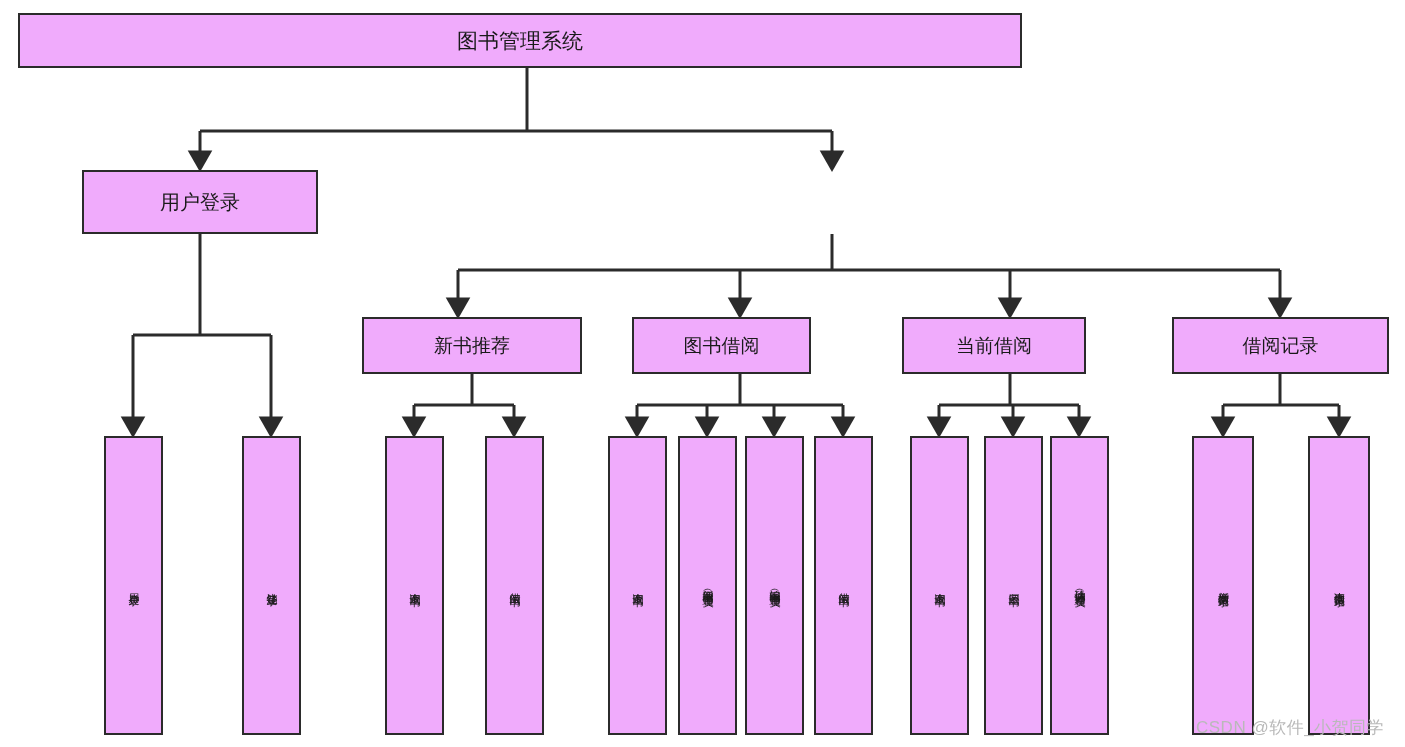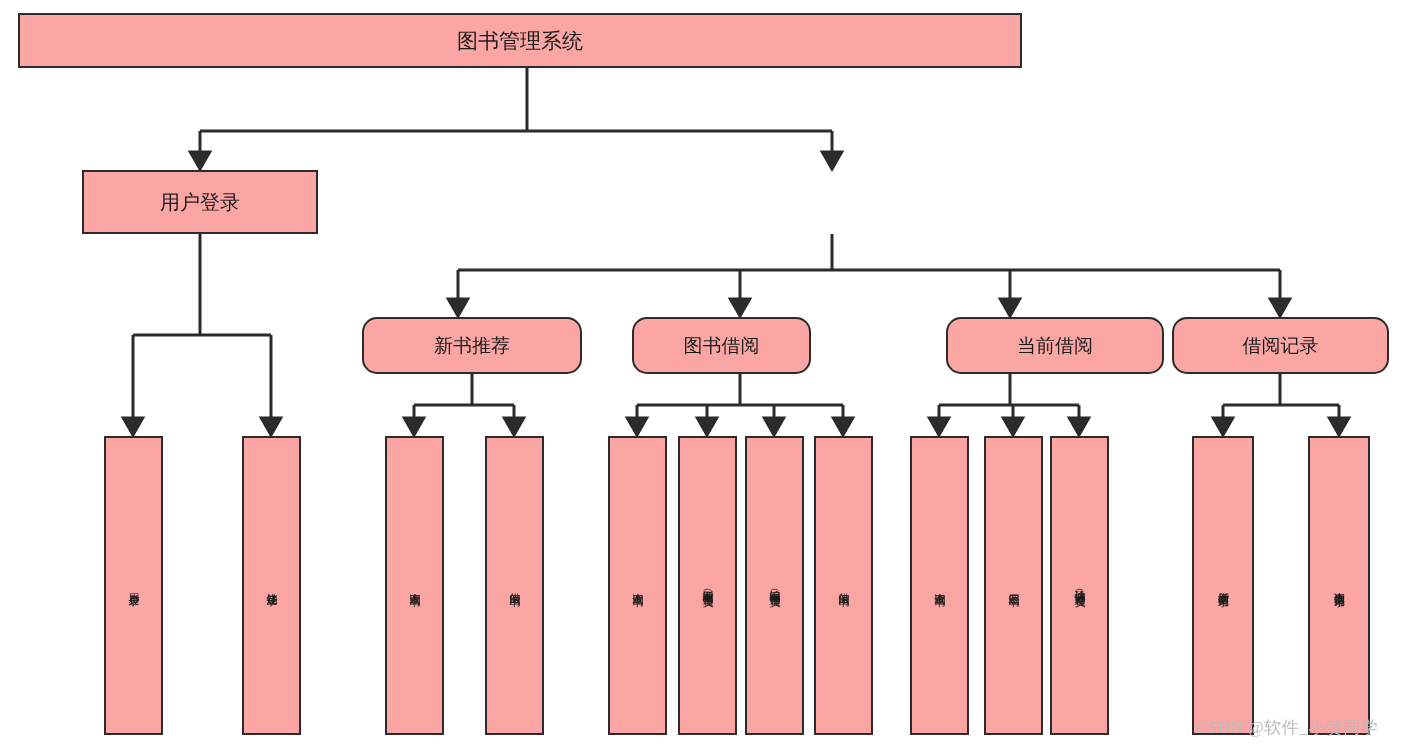--- a/index.html
+++ b/index.html
@@ -22,55 +22,53 @@
     position: absolute;
     left: 0;
     top: 0;
     width: 1405px;
     height: 747px;
     pointer-events: none;
   }
   .node {
     position: absolute;
     box-sizing: border-box;
-    background: #fca5a5;
+    background: #f0abfc;
     border: 2.5px solid #2b2b2b;
     display: flex;
     align-items: center;
     justify-content: center;
     color: #1a1a1a;
   }
   .node.root {
     font-size: 21px;
   }
   .node.level2 {
     font-size: 20px;
   }
   .node.level3 {
     font-size: 19px;
-    border-radius: 15px;
   }
   .node.leaf {
     writing-mode: vertical-rl;
     text-orientation: upright;
     font-size: 21px;
     line-height: 1.18;
     letter-spacing: 1px;
     padding: 6px 0;
     align-items: center;
     justify-content: center;
     text-align: center;
   }
   .watermark {
     position: absolute;
     font-size: 17px;
     color: #b9b9b9;
     white-space: nowrap;
     letter-spacing: 0.5px;
-    font-family: Liberation Serif, serif;
   }
 </style>
 </head>
 <body>
 
 <div id="canvas">
 
   <svg id="edges" viewBox="0 0 1405 747" xmlns="http://www.w3.org/2000/svg">
     <defs>
       <marker id="arrow" markerWidth="9" markerHeight="9" refX="3.2" refY="4.5" orient="auto" markerUnits="strokeWidth">
@@ -120,21 +118,21 @@
       <path d="M1339,405 L1339,426" marker-end="url(#arrow)"></path>
     </g>
   </svg>
 
   <div class="node root" style="left: 18px; top: 13px; width: 1004px; height: 55px;">图书管理系统</div>
 
   <div class="node level2" style="left: 82px; top: 170px; width: 236px; height: 64px;">用户登录</div>
 
   <div class="node level3" style="left: 362px; top: 317px; width: 220px; height: 57px;">新书推荐</div>
   <div class="node level3" style="left: 632px; top: 317px; width: 179px; height: 57px;">图书借阅</div>
-  <div class="node level3" style="left: 902px; top: 317px; width: 218px; height: 57px; margin-left: 44px;">当前借阅</div>
+  <div class="node level3" style="left: 902px; top: 317px; width: 184px; height: 57px;">当前借阅</div>
   <div class="node level3" style="left: 1172px; top: 317px; width: 217px; height: 57px;">借阅记录</div>
 
   <div class="node leaf" style="left: 104px; top: 436px; width: 59px; height: 299px; font-size: 11px;">用户登录</div>
   <div class="node leaf" style="left: 242px; top: 436px; width: 59px; height: 299px; font-size: 11px;">注销登录</div>
   <div class="node leaf" style="left: 385px; top: 436px; width: 59px; height: 299px; font-size: 11px;">查询图书</div>
   <div class="node leaf" style="left: 485px; top: 436px; width: 59px; height: 299px; font-size: 11px;">借阅图书</div>
   <div class="node leaf" style="left: 608px; top: 436px; width: 59px; height: 299px; font-size: 11px;">查询图书</div>
   <div class="node leaf" style="left: 678px; top: 436px; width: 59px; height: 299px; font-size: 11px;">新增图书（管理员）</div>
   <div class="node leaf" style="left: 745px; top: 436px; width: 59px; height: 299px; font-size: 11px;">编辑图书（管理员）</div>
   <div class="node leaf" style="left: 814px; top: 436px; width: 59px; height: 299px; font-size: 11px;">借阅图书</div>

